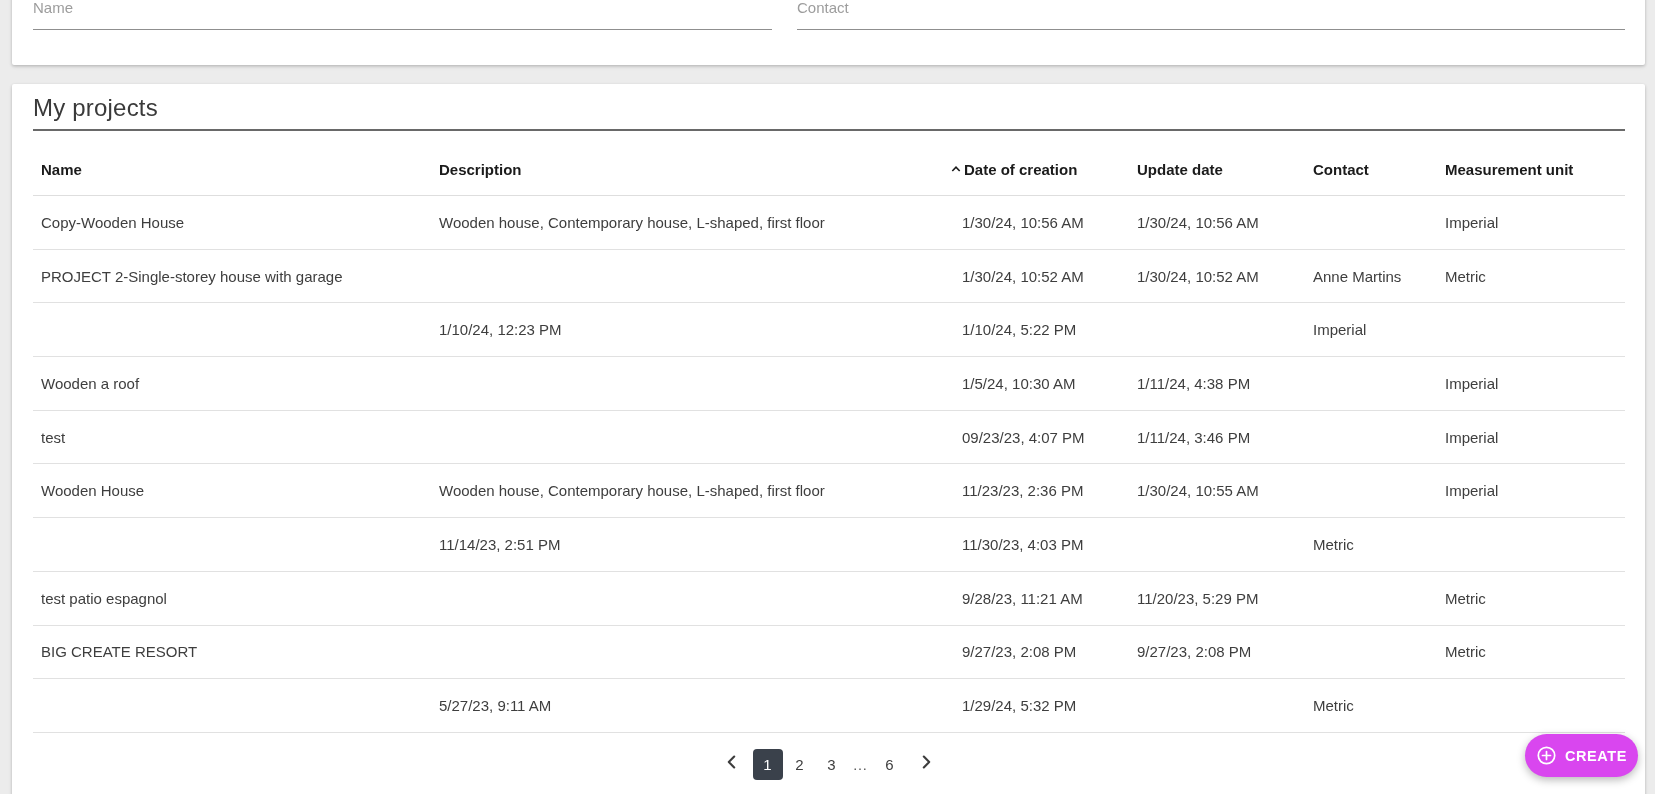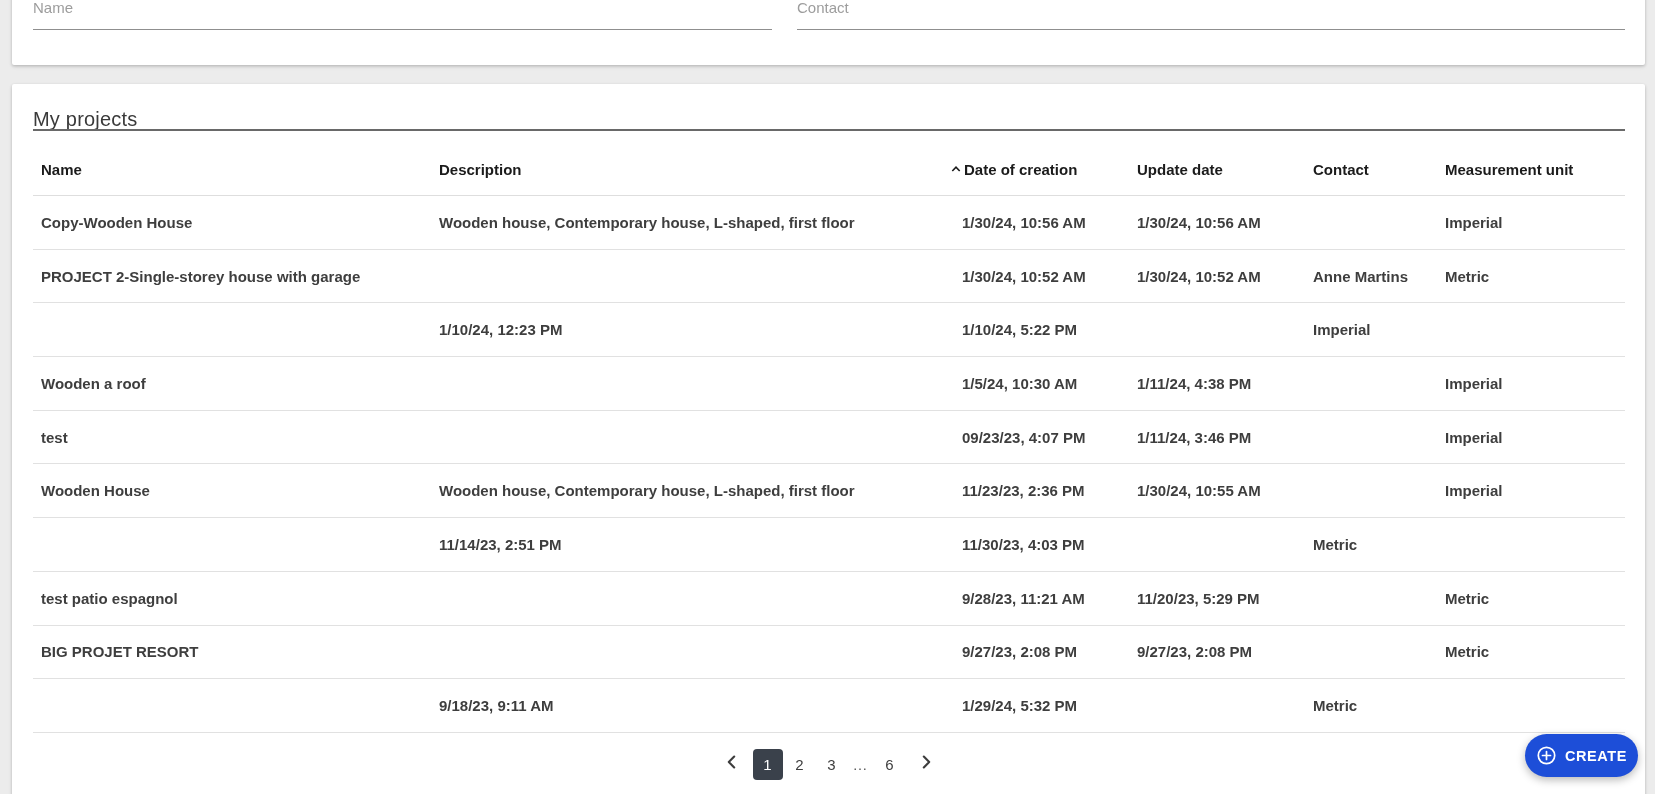--- a/index.html
+++ b/index.html
@@ -22,30 +22,29 @@
     width:100%; height:100%; border:none; outline:none;
     border-bottom:1px solid #8f8f8f;
     font-family:inherit; font-size:15px; color:#3e3e3e; background:transparent;
   }
   .field input::placeholder { color:#9d9d9d; opacity:1; }
   .field-name { left:21px; width:739px; }
   .field-contact { left:785px; width:828px; }
   
   .card-projects { top:84px; height:730px; }
   .page-title {
-    position:absolute; left:21px; top:24px;
-    font-size:20px; font-weight:300; color:#3a3a3a; letter-spacing:.2px;
+    position:absolute; left:21px; top:10px;
+    font-size:24px; font-weight:300; color:#3a3a3a; letter-spacing:.2px;
   }
   .title-rule { position:absolute; left:21px; right:20px; top:45px; height:2px; background:#696969; }
   .table-wrap { position:absolute; left:21px; right:20px; top:47px; }
   .thead, .trow {
     display:grid;
     grid-template-columns:406px 523px 175px 176px 132px 1fr;
     align-items:center;
-    font-weight:bold;
   }
   .thead {
     height:65px; padding-top:13px;
     border-bottom:1px solid #dedede;
     font-weight:700; font-size:15px; color:#1b1b1b;
   }
   .thead .hcell { display:flex; align-items:center; cursor:pointer; }
   .c1 { padding-left:8px; }
   .sort-caret { display:inline-flex; margin-right:2px; margin-left:-12px; position:relative; top:-1px; }
   .trow { height:53.7px; border-bottom:1px solid #e1e1e1; font-size:15px; color:#3e3e3e; cursor:pointer; }
@@ -62,21 +61,21 @@
     min-width:30px; height:31px; margin:0 1px;
     display:flex; align-items:center; justify-content:center;
     font-size:15px; color:#3e3e3e; cursor:pointer; border-radius:4px;
   }
   .page.active { background:#3a414b; color:#fff; }
   .page.dots { color:#5a5a5a; cursor:default; min-width:24px; letter-spacing:1px; }
   
   .create-btn {
     position:absolute; right:17px; bottom:17px;
     width:113px; height:43px; border:none; border-radius:22px;
-    background:#1d4ed8; color:#fff;
+    background:#d946ef; color:#fff;
     display:flex; align-items:center; justify-content:center; gap:8px;
     font-family:inherit; font-size:14.5px; font-weight:700; letter-spacing:.6px;
     cursor:pointer;
     box-shadow:0 3px 8px rgba(0,0,0,.28);
   }
 </style>
 </head>
 <body>
 
 <div class="card card-filters">
@@ -175,30 +174,30 @@
         </div>
         <div class="trow">
           <div class="cell c1">test patio espagnol</div>
           <div class="cell "></div>
           <div class="cell ">9/28/23, 11:21 AM</div>
           <div class="cell ">11/20/23, 5:29 PM</div>
           <div class="cell "></div>
           <div class="cell ">Metric</div>
         </div>
         <div class="trow">
-          <div class="cell c1">BIG PROJET RESORT</div>
+          <div class="cell c1">BIG CREATE RESORT</div>
           <div class="cell "></div>
           <div class="cell ">9/27/23, 2:08 PM</div>
           <div class="cell ">9/27/23, 2:08 PM</div>
           <div class="cell "></div>
           <div class="cell ">Metric</div>
         </div>
         <div class="trow">
           <div class="cell "></div>
-          <div class="cell ">9/18/23, 9:11 AM</div>
+          <div class="cell ">5/27/23, 9:11 AM</div>
           <div class="cell ">1/29/24, 5:32 PM</div>
           <div class="cell "></div>
           <div class="cell ">Metric</div>
         </div>
       </div>
   </div>
 
   <div class="pagination">
     <div class="pag-arrow">
       <span>

